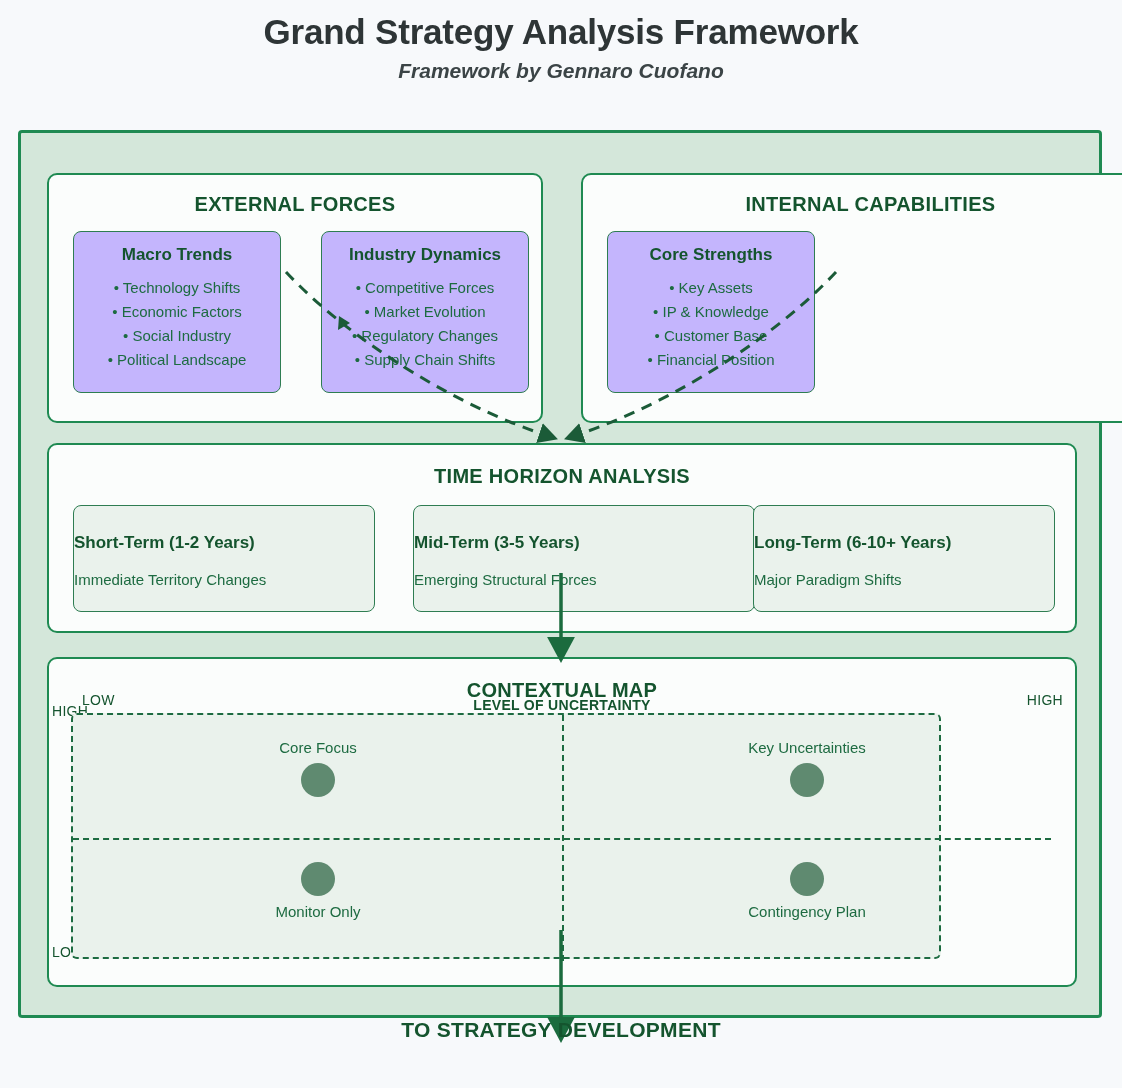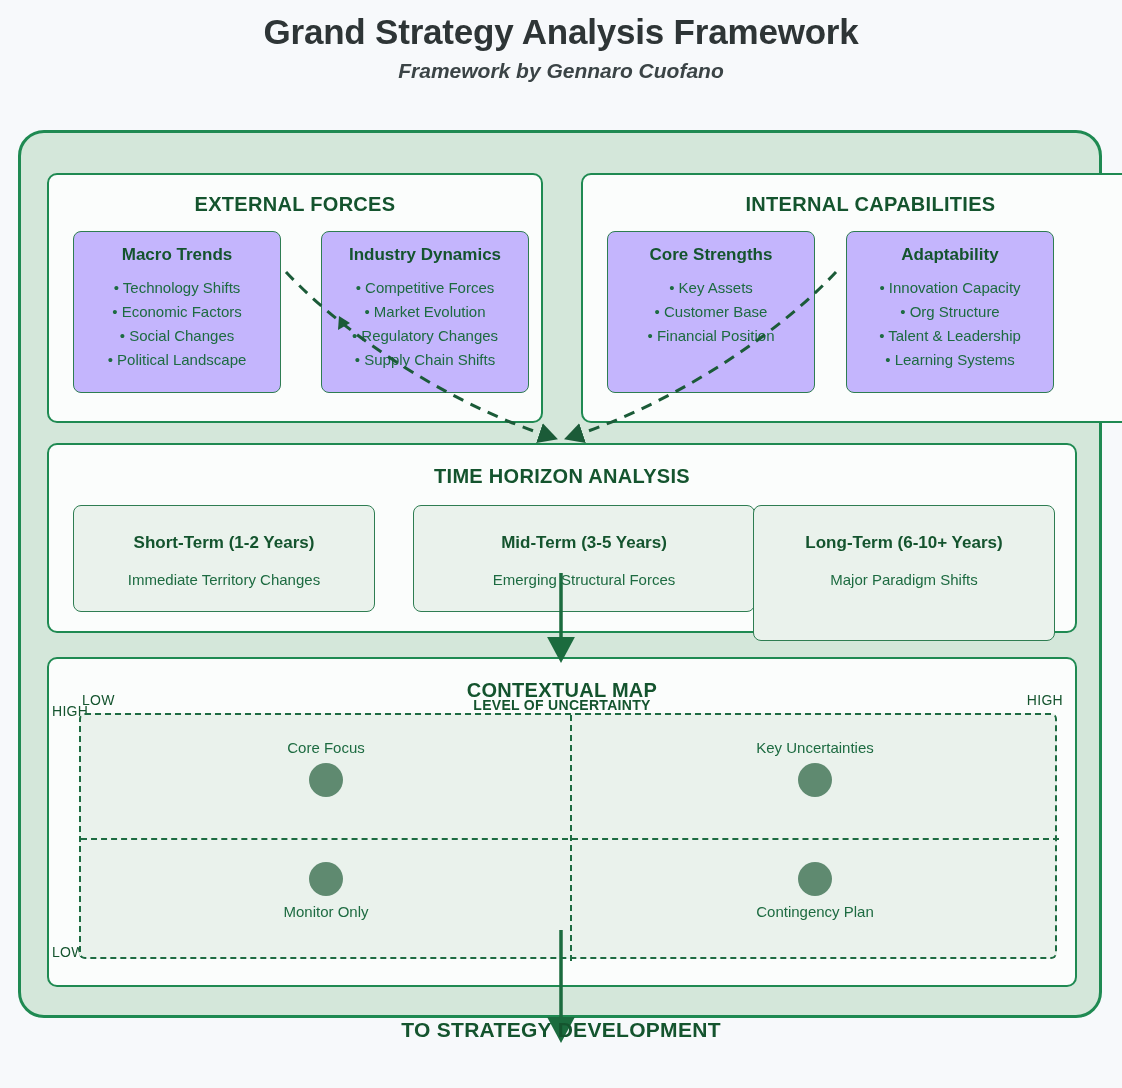--- a/index.html
+++ b/index.html
@@ -39,21 +39,21 @@
   }
 
   
   #outer-frame {
     position: absolute;
     left: 18px; top: 130px;
     width: 1084px; height: 888px;
     box-sizing: border-box;
     background: #d4e7da;
     border: 3px solid #1f8a52;
-    border-radius: 26px;
+    border-radius: 4px;
   }
 
   
   .panel {
     position: absolute;
     box-sizing: border-box;
     background: #fbfdfc;
     border: 2.5px solid #1f8a52;
     border-radius: 10px;
   }
@@ -90,21 +90,21 @@
     padding: 4.5px 0;
   }
 
   
   .th-card {
     position: absolute;
     box-sizing: border-box;
     background: #eaf2ec;
     border: 1.5px solid #2e7d52;
     border-radius: 8px;
-    text-align: center;
+    text-align: left;
   }
   .th-title {
     margin-top: 27px;
     font-size: 17px;
     font-weight: bold;
     color: #14542e;
   }
   .th-sub {
     margin-top: 18px;
     font-size: 15px;
@@ -127,22 +127,22 @@
     left: 0; right: 0;
     top: 38px;
     text-align: center;
     font-size: 14px;
     font-weight: bold;
     color: #14542e;
     letter-spacing: 0.3px;
   }
   #quadrant-box {
     position: absolute;
-    left: 30px; top: 54px;
-    width: 978px; height: 246px;
+    left: 22px; top: 54px;
+    width: 870px; height: 246px;
     box-sizing: border-box;
     background: #eaf2ec;
     border: 2px dashed #1d6b41;
     border-radius: 6px;
     padding-left: 16px;
   }
   .divider-v, .divider-h {
     position: absolute;
     background: transparent;
   }
@@ -223,21 +223,21 @@
 <div id="outer-frame">
 
   <div class="panel" style="left:26px; top:40px; width:496px; height:250px;">
     <div class="panel-title" style="top:18px;">EXTERNAL FORCES</div>
 
     <div class="subcard" style="left:24px; top:56px; width:208px; height:162px;">
       <div class="subcard-title">Macro Trends</div>
       <div class="bullet-list">
         <div class="bullet">• Technology Shifts</div>
         <div class="bullet">• Economic Factors</div>
-        <div class="bullet">• Social Changes</div>
+        <div class="bullet">• Social Industry</div>
         <div class="bullet">• Political Landscape</div>
       </div>
     </div>
 
     <div class="subcard" style="left:263px; top:56px; width:208px; height:162px;margin-left:9px;">
       <div class="subcard-title">Industry Dynamics</div>
       <div class="bullet-list">
         <div class="bullet">• Competitive Forces</div>
         <div class="bullet">• Market Evolution</div>
         <div class="bullet">• Regulatory Changes</div>
@@ -246,50 +246,42 @@
     </div>
   </div>
 
   <div class="panel" style="left:560px; top:40px; width:579px; height:250px;">
     <div class="panel-title" style="top:18px;">INTERNAL CAPABILITIES</div>
 
     <div class="subcard" style="left:24px; top:56px; width:208px; height:162px;">
       <div class="subcard-title">Core Strengths</div>
       <div class="bullet-list">
         <div class="bullet">• Key Assets</div>
+        <div class="bullet">• IP &amp; Knowledge</div>
         <div class="bullet">• Customer Base</div>
         <div class="bullet">• Financial Position</div>
       </div>
     </div>
 
-    <div class="subcard" style="left:263px; top:56px; width:208px; height:162px;">
-      <div class="subcard-title">Adaptability</div>
-      <div class="bullet-list">
-        <div class="bullet">• Innovation Capacity</div>
-        <div class="bullet">• Org Structure</div>
-        <div class="bullet">• Talent &amp; Leadership</div>
-        <div class="bullet">• Learning Systems</div>
-      </div>
-    </div>
   </div>
 
   <div class="panel" style="left:26px; top:310px; width:1030px; height:190px;">
     <div class="panel-title" style="top:20px;">TIME HORIZON ANALYSIS</div>
 
     <div class="th-card" style="left:24px; top:60px; width:302px; height:107px;">
       <div class="th-title">Short-Term (1-2 Years)</div>
       <div class="th-sub">Immediate Territory Changes</div>
     </div>
 
     <div class="th-card" style="left:364px; top:60px; width:342px; height:107px;">
       <div class="th-title">Mid-Term (3-5 Years)</div>
       <div class="th-sub">Emerging Structural Forces</div>
     </div>
 
-    <div class="th-card" style="left:704px; top:60px; width:302px; height:136px;">
+    <div class="th-card" style="left:704px; top:60px; width:302px; height:107px;">
       <div class="th-title">Long-Term (6-10+ Years)</div>
       <div class="th-sub">Major Paradigm Shifts</div>
     </div>
   </div>
 
   <div class="panel" style="left:26px; top:524px; width:1030px; height:330px;">
 
     <div id="ctx-heading">CONTEXTUAL MAP</div>
     <div id="ctx-xaxis-label">LEVEL OF UNCERTAINTY</div>
 

